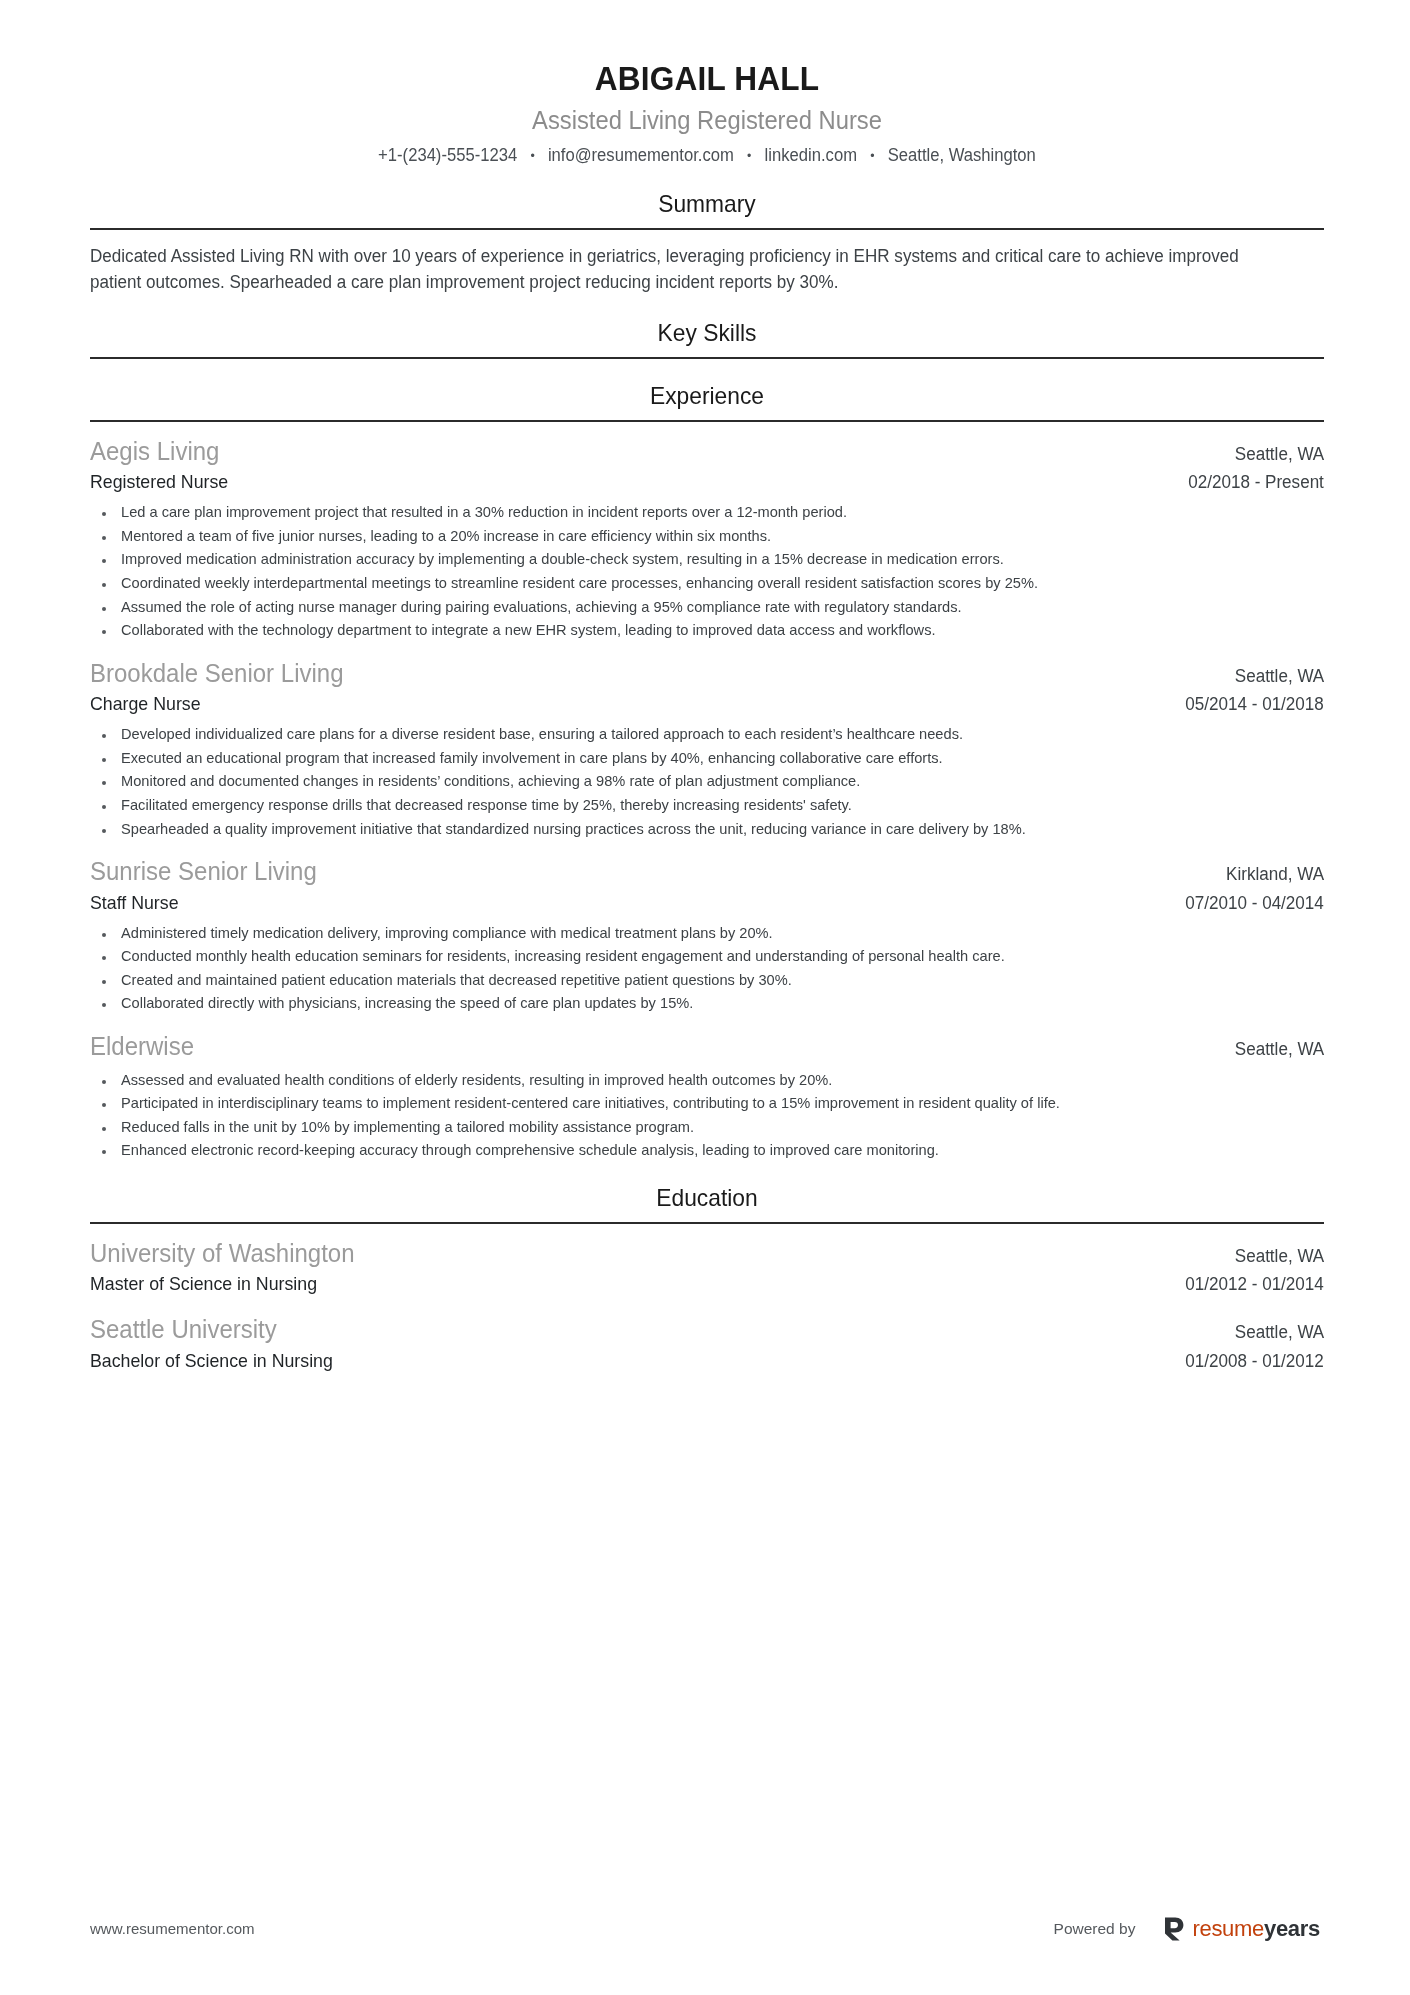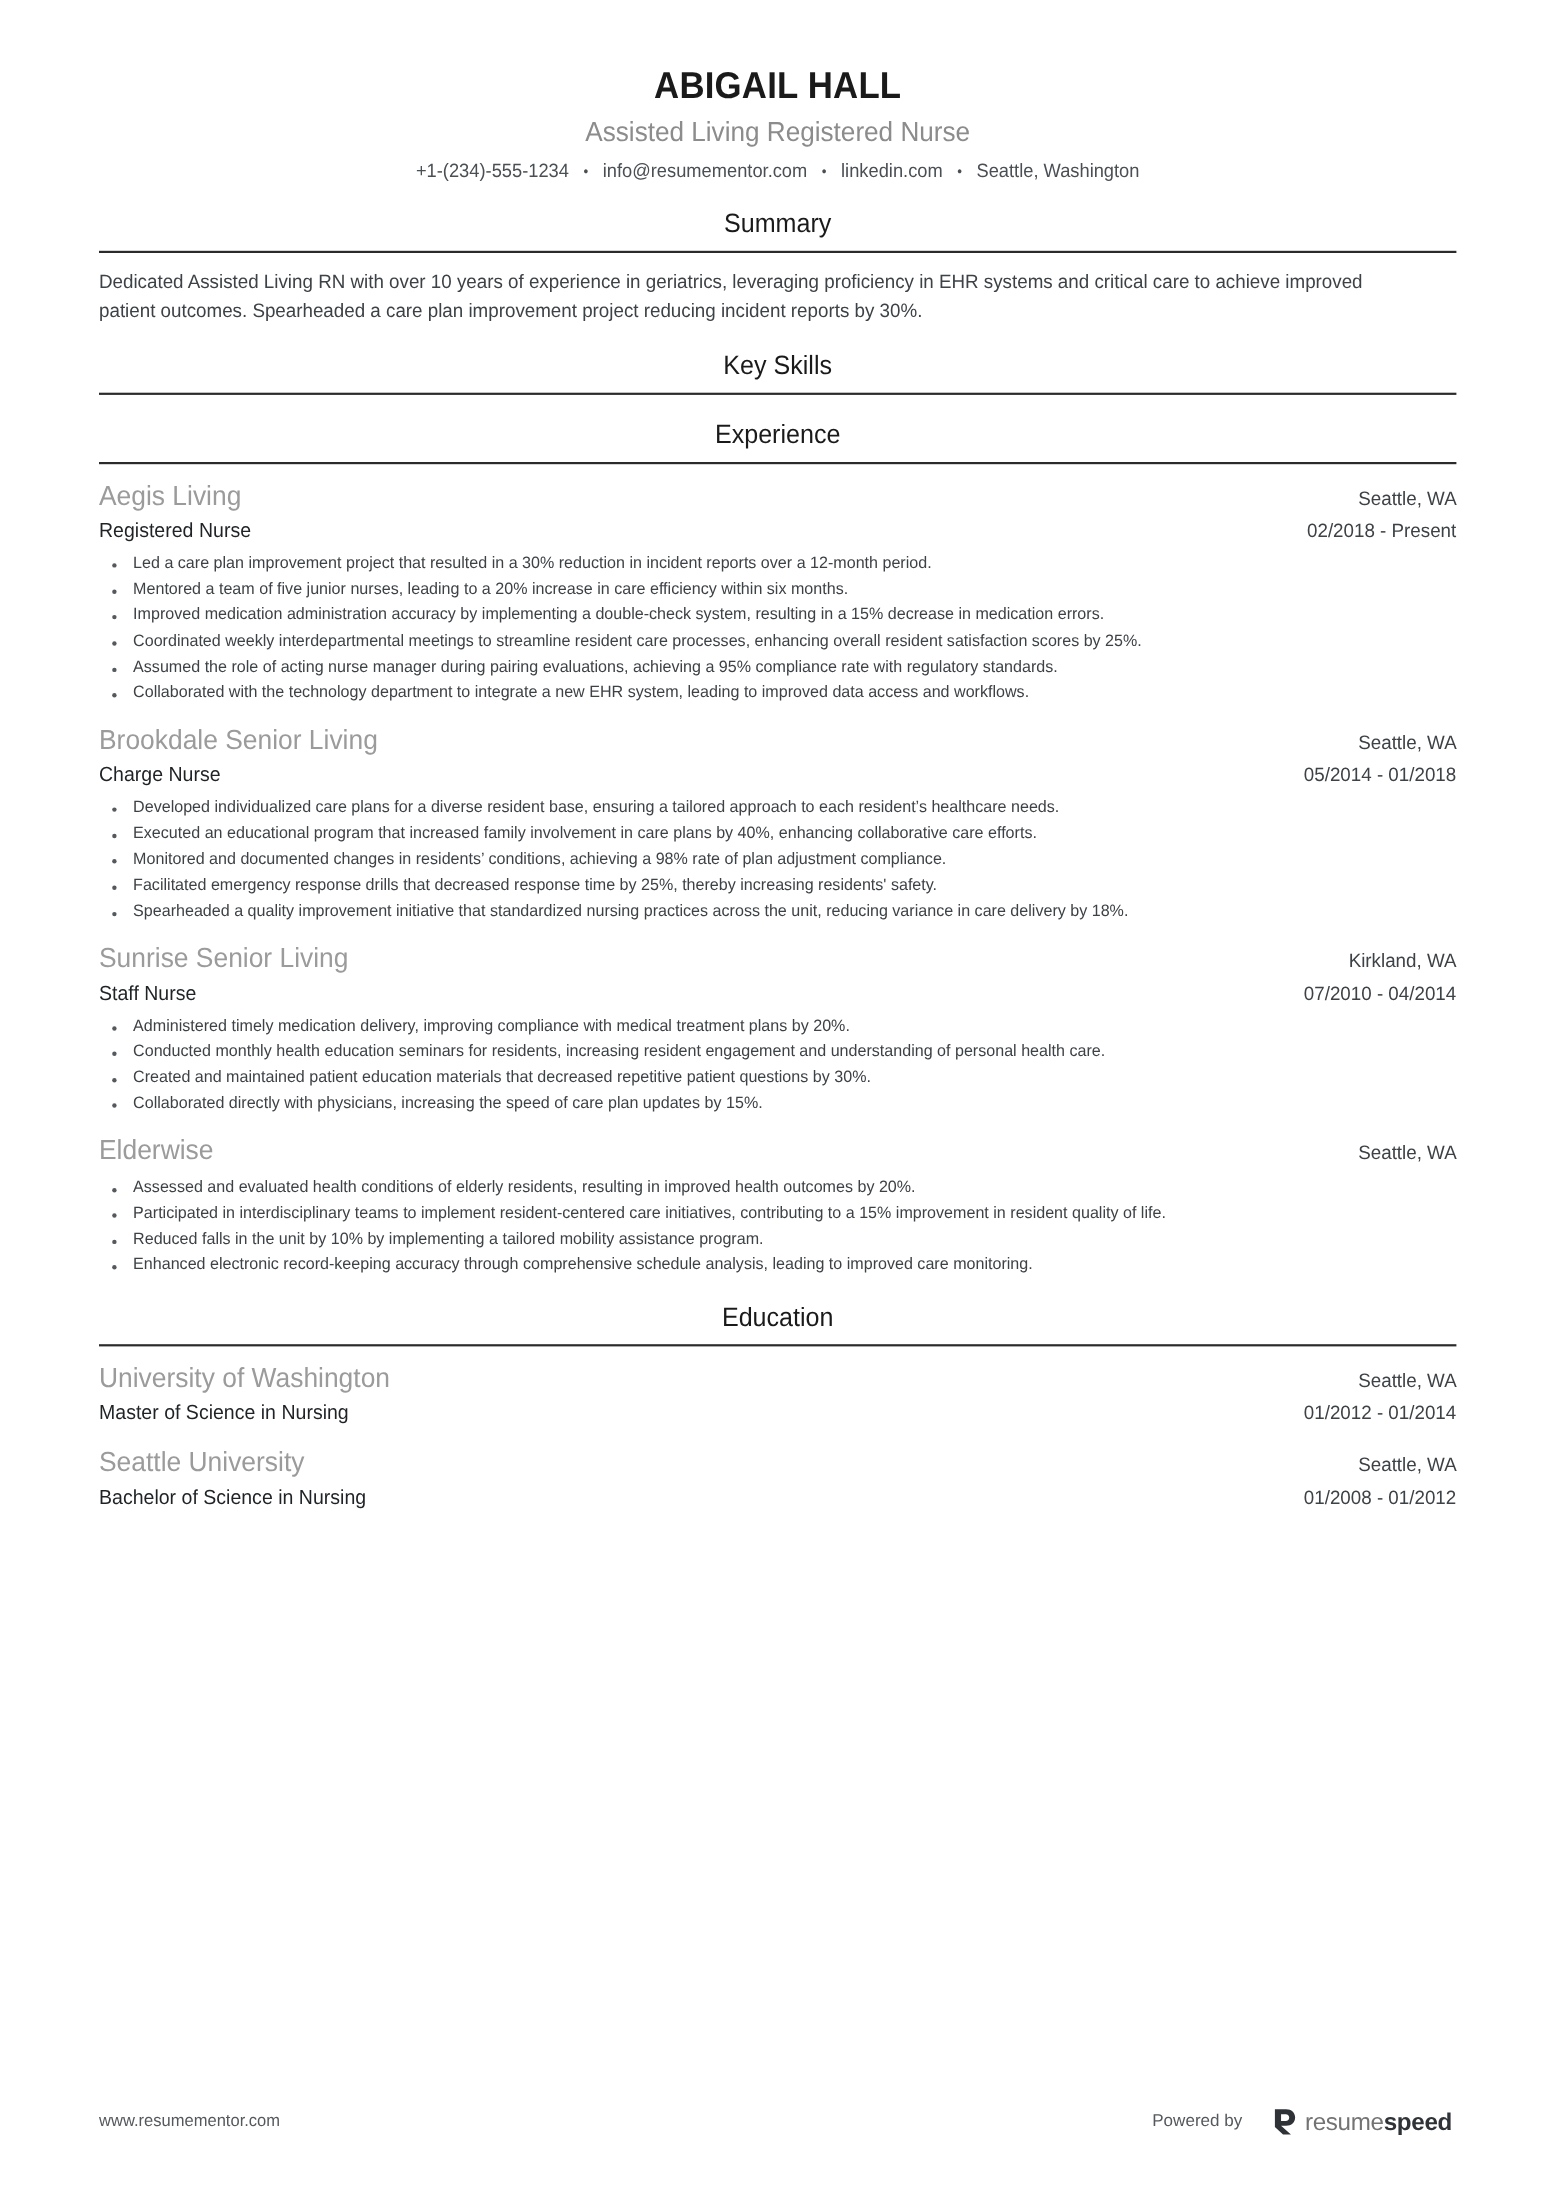--- a/index.html
+++ b/index.html
@@ -188,21 +188,21 @@
     align-items: center;
     gap: 7px;
   }
   .brand-mark { display: block; }
   .brand-text {
     font-size: 22px;
     letter-spacing: -0.3px;
     color: #2f3337;
     line-height: 1;
   }
-  .brand-text .b1 { font-weight: 400; color: #737373; }
+  .brand-text .b1 { font-weight: 400; color: #c2410c; }
   .brand-text .b2 { font-weight: 700; color: #2f3337; }
 </style>
 </head>
 <body>
 
 <div class="page">
 
   <div class="hdr">
     <div class="hdr-name">ABIGAIL HALL</div>
     <div class="hdr-title">Assisted Living Registered Nurse</div>
@@ -367,19 +367,19 @@
 
   <div class="footer">
     <div class="footer-url">www.resumementor.com</div>
     <div class="footer-right">
       <div class="footer-powered">Powered by</div>
       <div class="brand">
         <svg class="brand-mark" width="22" height="26" viewBox="0 0 22 26" aria-hidden="true">
           <path d="M2 1.5 H12.2 C17.1 1.5 20.4 4.6 20.4 9.0 C20.4 13.4 17.1 16.5 12.2 16.5 H7.6 L16.6 24.5 H9.4 L2 17.6 Z M7.6 6.0 V12.2 H11.8 C13.8 12.2 15.0 11.1 15.0 9.1 C15.0 7.1 13.8 6.0 11.8 6.0 Z" fill="#2f3337"></path>
         </svg>
         <div class="brand-text">
-          <span class="b1">resume</span><span class="b2">speed</span>
+          <span class="b1">resume</span><span class="b2">years</span>
         </div>
       </div>
     </div>
   </div>
 
 </div>
 
 </body></html>

